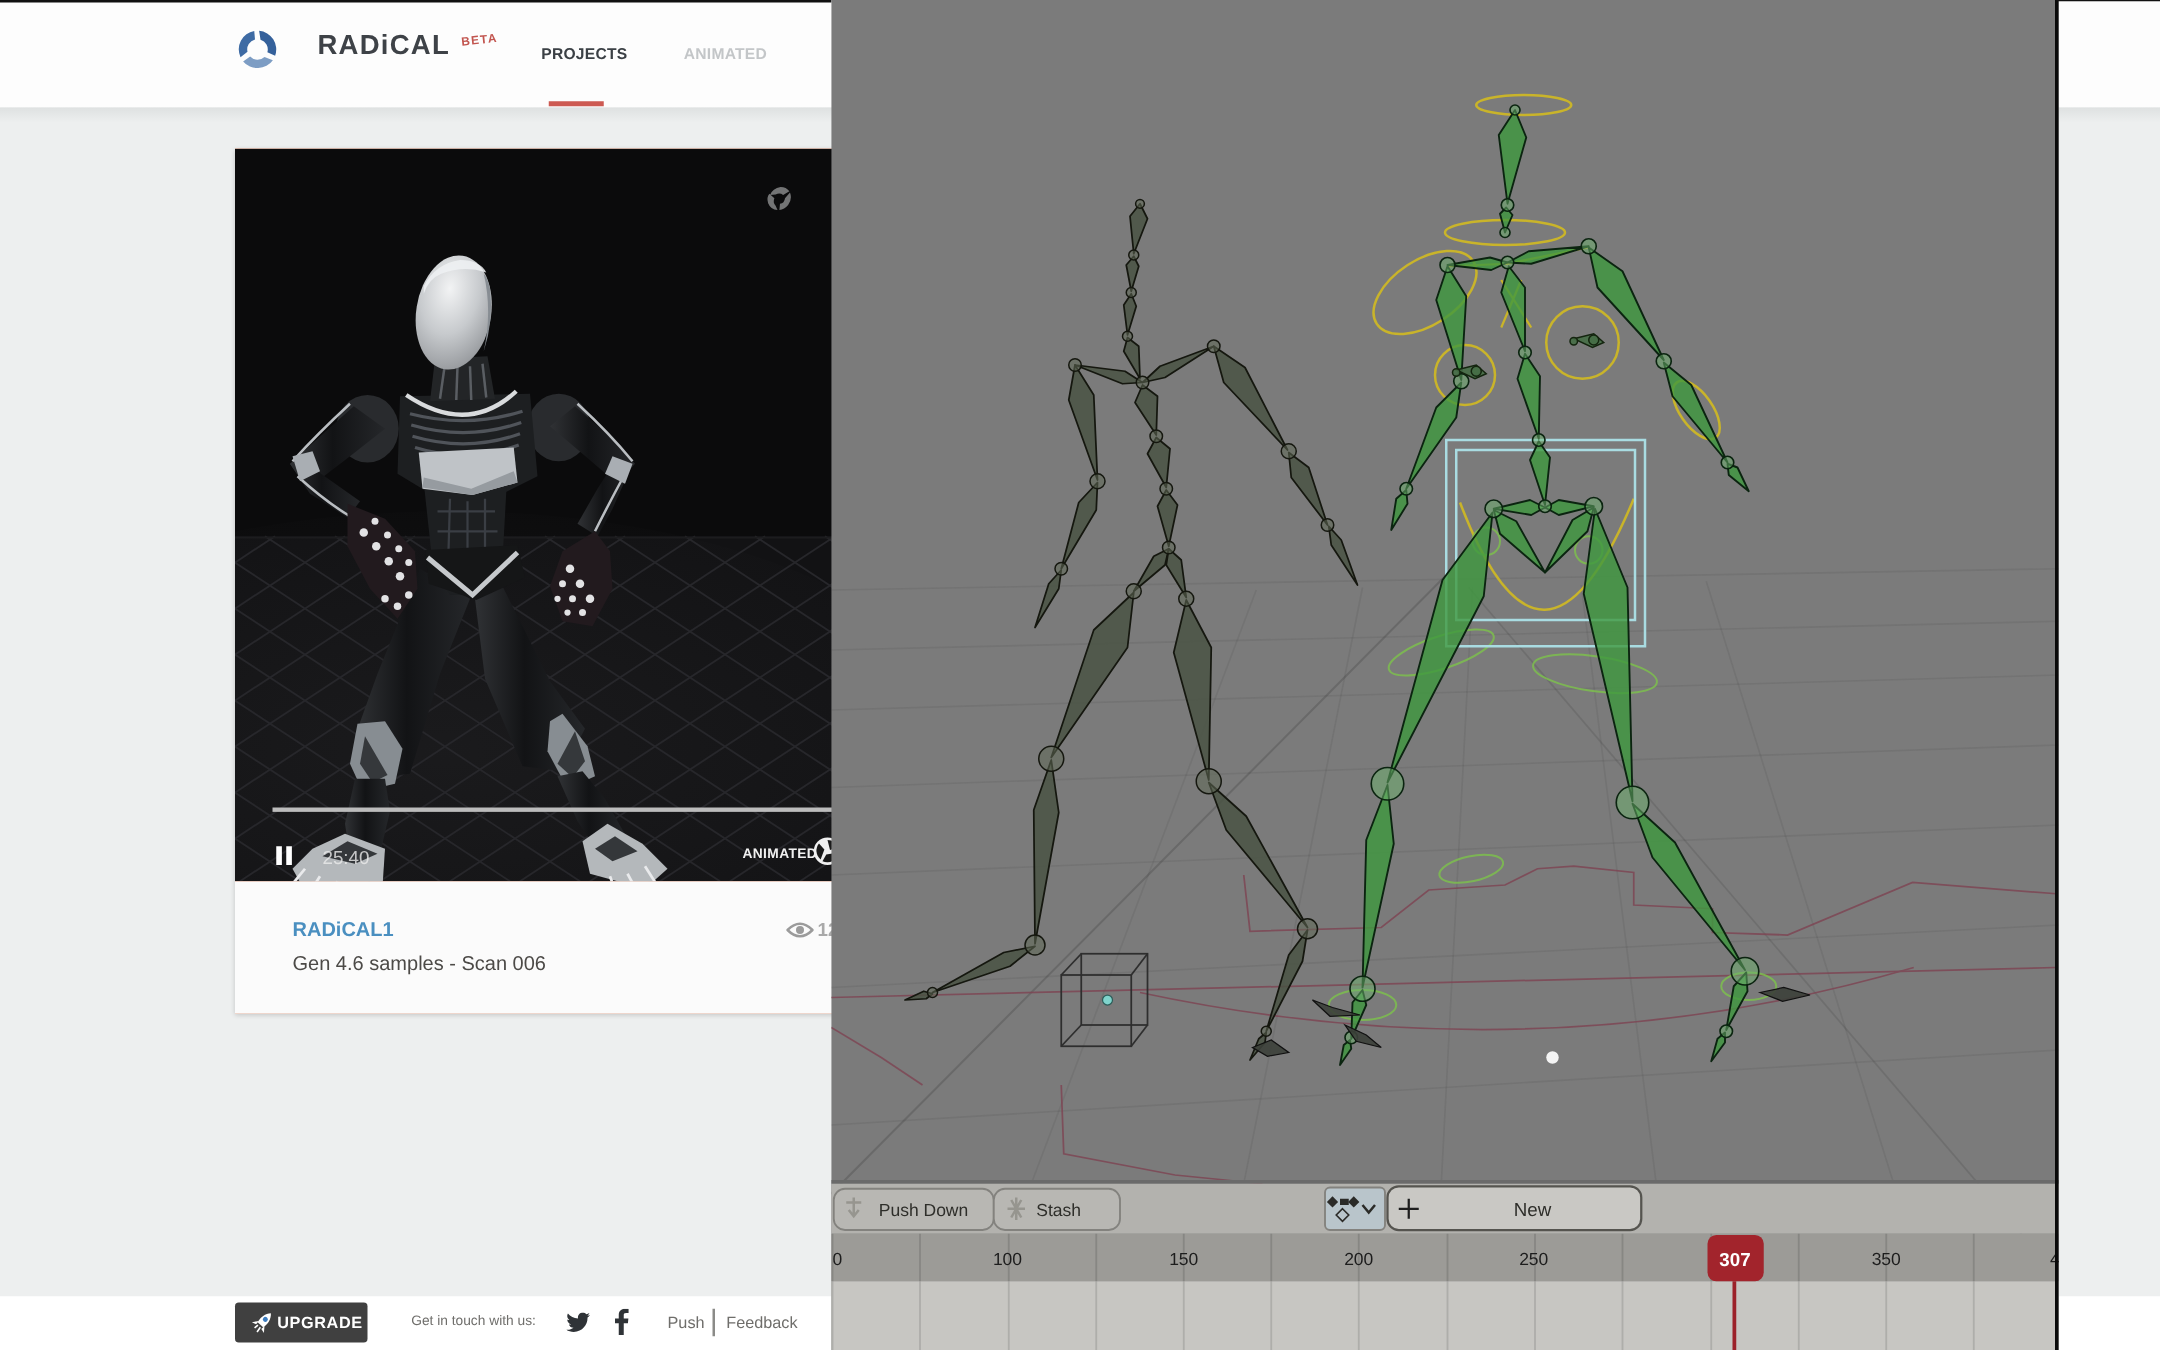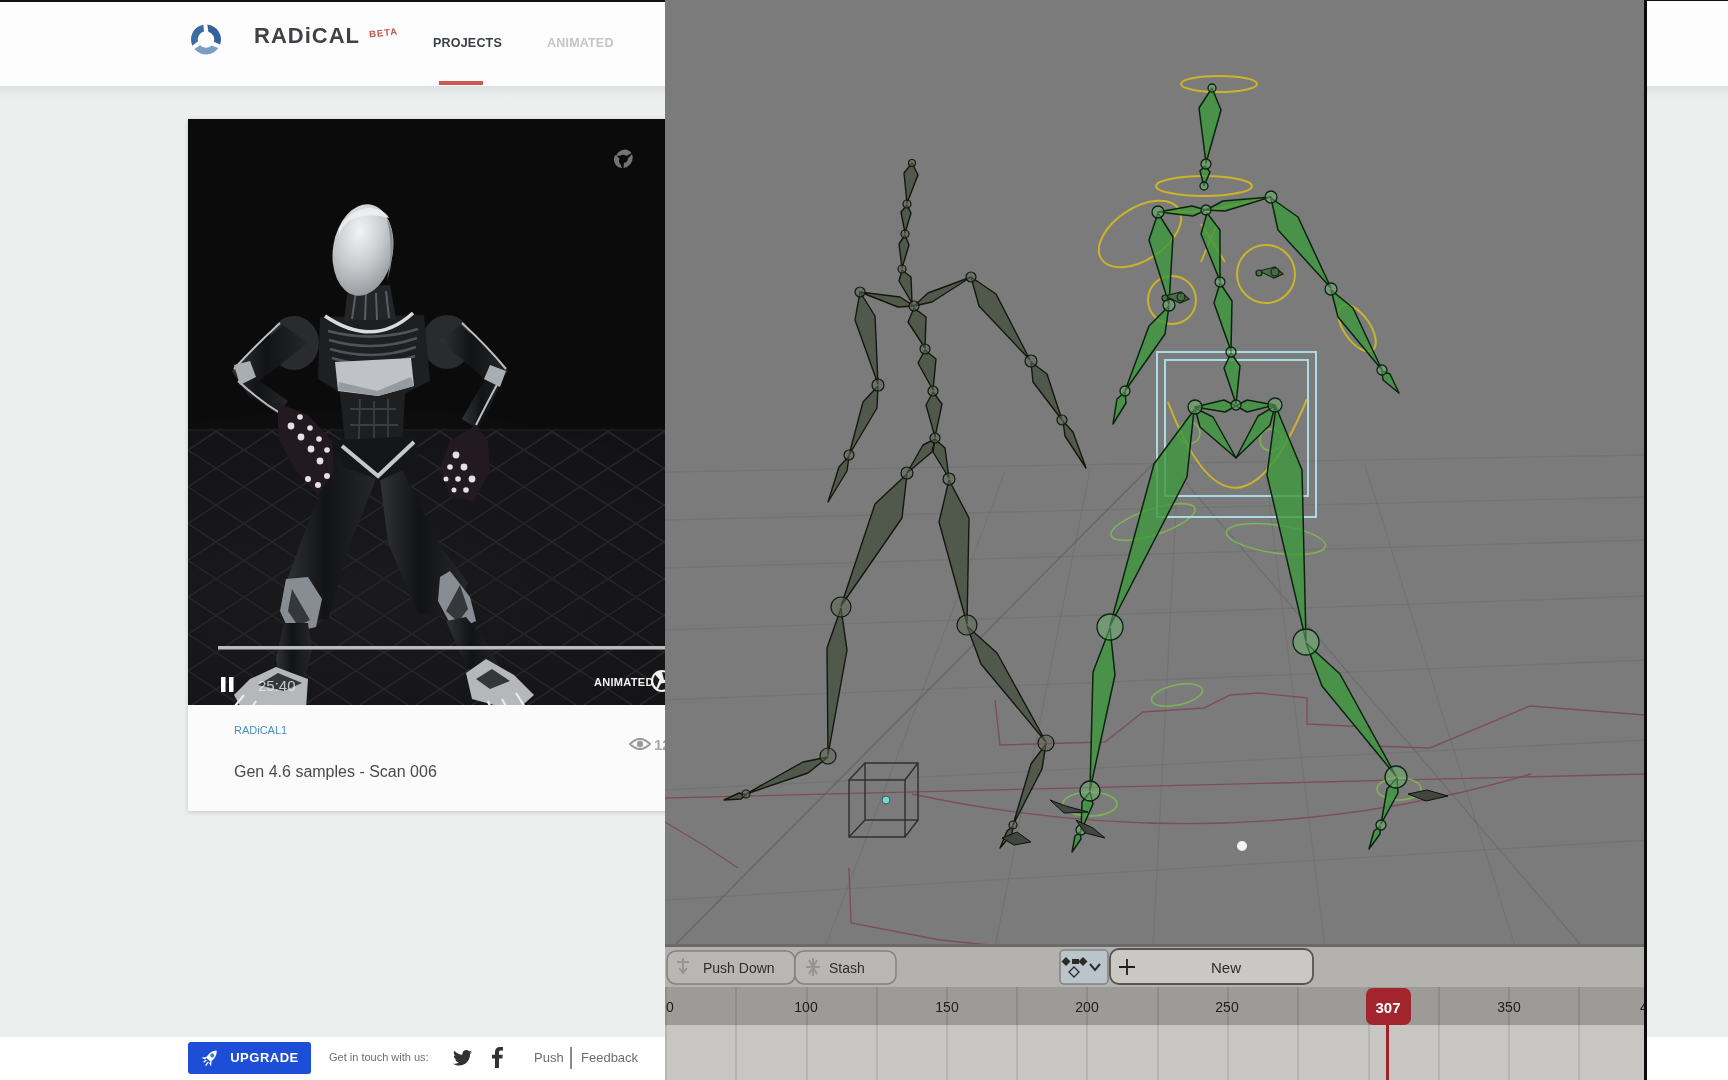--- a/index.html
+++ b/index.html
@@ -14,25 +14,25 @@
   letter-spacing:1px; z-index:2;margin-left:23px;}
 #beta { left:369px; top:27px; font-size:9.5px; font-weight:bold; color:#c2554f;
   letter-spacing:1px; transform:rotate(-6deg); z-index:2;}
 .nav { top:36px; font-size:12.5px; font-weight:bold; letter-spacing:0.2px; z-index:2;}
 #explore { left:433px; color:#3b4045; }
 #projects { left:547px; color:#c3c6c8; }
 #redline { left:439px; top:81px; width:44px; height:4px; background:#cd5a52; z-index:2;}
 #card { left:188px; top:119px; width:560px; height:692px; background:#c2410c;
   box-shadow:0 1px 4px rgba(0,0,0,0.18); z-index:2;}
 #info { left:0; top:586px; width:560px; height:106px; background:#fbfbfb; position:absolute;}
-#title { left:46px; top:19px; font-size:11px; font-weight:normal; color:#4a8fc0; position:absolute;}
+#title { left:46px; top:31px; font-size:16px; font-weight:bold; color:#4a8fc0; position:absolute;}
 #subtitle { left:46px; top:58px; font-size:16px; color:#4c4a47; position:absolute;}
 #views { left:466px; top:31px; font-size:15px; color:#a9a9a9; font-weight:bold; position:absolute;}
 #footer { left:0; top:1037px; width:1728px; height:43px; background:#ffffff; z-index:2;}
-#upg { left:188px; top:5px; width:123px; height:32px; background:#1d4ed8; border-radius:3px;
+#upg { left:188px; top:5px; width:106px; height:32px; background:#404040; border-radius:3px;
   position:absolute; color:#fff; font-size:13px; font-weight:bold; letter-spacing:0.5px;
   text-align:center; line-height:32px; padding-left:30px;}
 .ftxt { position:absolute; top:13px; font-size:13px; color:#6f6e6b; }
 #panel { left:665px; top:0; width:982px; height:1080px; z-index:10; }
 </style></head>
 <body>
 <div class="abs" id="topline"></div>
 <div class="abs" id="toplineR"></div>
 <div class="abs" id="header"></div>
 <div class="abs" id="hshadow"></div>

